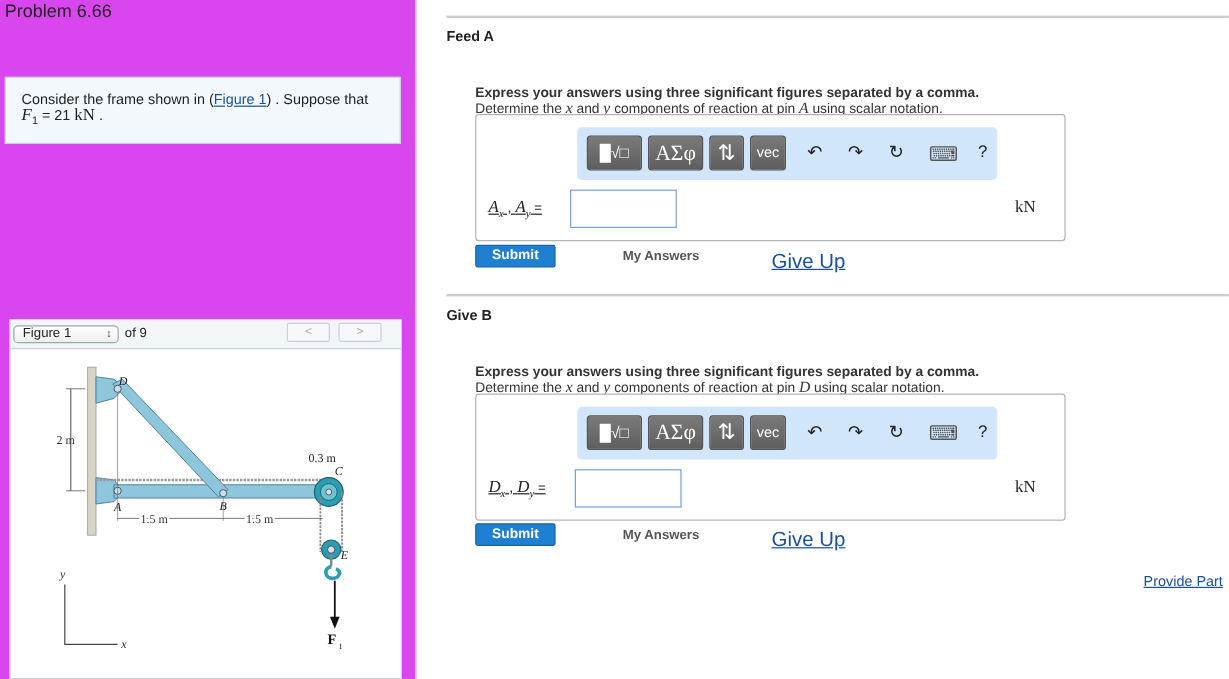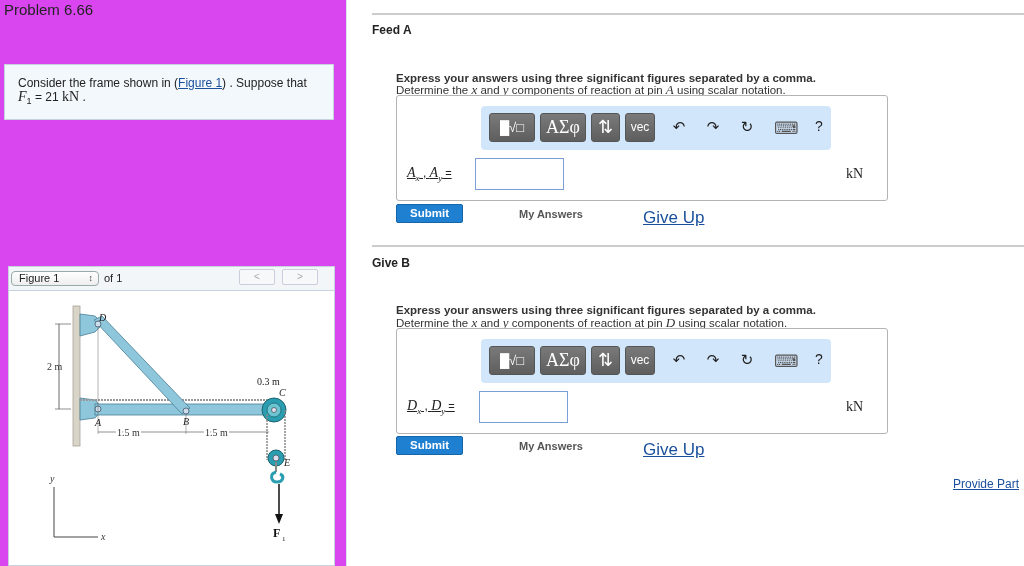--- a/index.html
+++ b/index.html
@@ -45,21 +45,21 @@
     <span>Consider the frame shown in (</span><a>Figure 1</a><span>) . Suppose that</span><br>
     <span class="math">F</span><sub style="font-size:9px">1</sub><span> = 21 </span><span class="mathr">kN</span><span> .</span>
   </div>
 
   <div class="fig-panel">
     <div class="fig-bar">
       <div class="fig-select">
         <span>Figure 1</span>
         <span class="arr">↕</span>
       </div>
-      <span class="fig-of">of 1</span>
+      <span class="fig-of">of 9</span>
       <div class="nav-btn" style="left:230px">&lt;</div>
       <div class="nav-btn" style="left:273px">&gt;</div>
     </div>
 
     <svg class="fig-canvas" width="325" height="274" viewBox="0 0 325 274">
 
       <rect x="64" y="14" width="7" height="140" fill="#d8d4c8" stroke="#a8a498" stroke-width="0.8"></rect>
 
       <path d="M71 22 L86 24 L94 32 L86 40 L71 44 Z" fill="#8ec6dc" stroke="#4a7f95" stroke-width="0.8"></path>
       <path d="M71 106 L86 108 L94 117 L86 126 L71 128 Z" fill="#8ec6dc" stroke="#4a7f95" stroke-width="0.8"></path>

